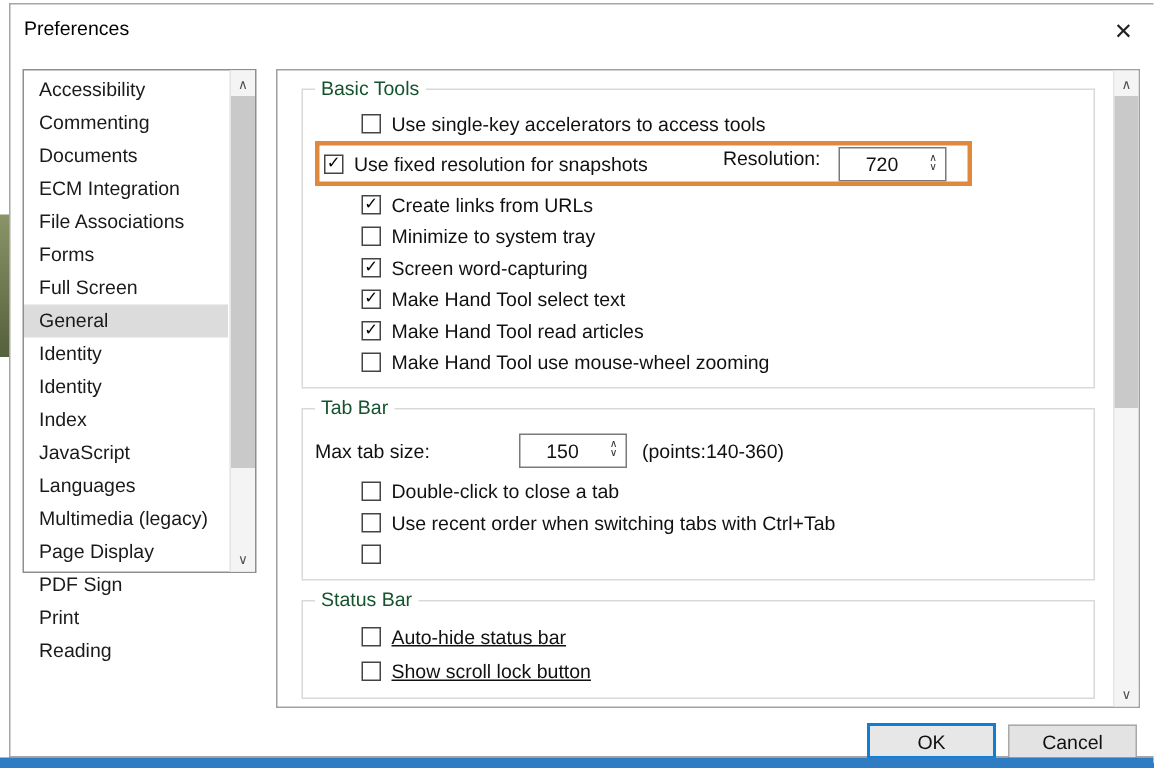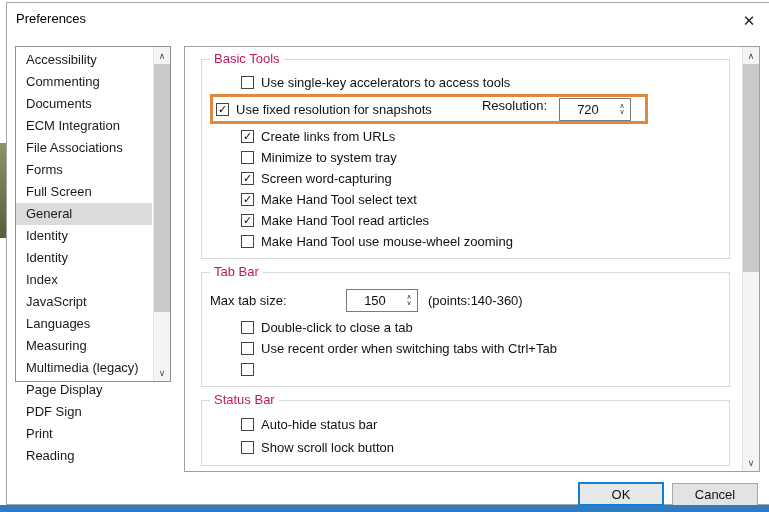--- a/index.html
+++ b/index.html
@@ -38,23 +38,23 @@
   .panel .scroll-thumb { top:17px; height:208px; }
 
   
   .panel { position:absolute; left:177px; top:43px; width:576px; height:426px;
     border:1px solid #a0a0a0; background:#fff; overflow:hidden; }
   .panel-content { position:absolute; left:0; top:0; right:17px; bottom:0;
     padding:12px 12px 0 16px; overflow:hidden; }
   .group { position:relative; border:1px solid #d9d9d9; margin-bottom:13px;
     padding:12px 8px 6px 8px; background:#fff; }
   .group-title { position:absolute; top:-9px; left:8px; background:#fff;
-    padding:0 4px; color:#be185d; white-space:nowrap; }
+    padding:0 4px; color:#14532d; white-space:nowrap; }
   .row { display:flex; align-items:center; height:21px;padding-left:31px; }
-  .row.tall { height:23px; }
+  .row.tall { height:23px;text-decoration:underline; }
   .cb { width:13px; height:13px; min-width:13px; border:1px solid #444;
     background:#fff; margin-right:7px; display:flex; align-items:center;
     justify-content:center; font-size:11px; line-height:1; color:#000; }
   .cb-label { white-space:nowrap; }
   .hl-row { display:flex; align-items:center; width:438px; height:30px;
     border:3px solid #e0893e; padding:0 14px 0 3px; margin:1px 0 2px 0; }
   .hl-row .cluster { margin-left:auto; display:flex; align-items:flex-start; }
   .field-label { margin-right:12px; white-space:nowrap; }
   .spinner { width:72px; height:23px; border:1px solid #7a7a7a; background:#fff;
     display:flex; align-items:center; }
@@ -91,21 +91,20 @@
         <div class="list-item">ECM Integration</div>
         <div class="list-item">File Associations</div>
         <div class="list-item">Forms</div>
         <div class="list-item">Full Screen</div>
         <div class="list-item selected">General</div>
         <div class="list-item">Identity</div>
         <div class="list-item">Identity</div>
         <div class="list-item">Index</div>
         <div class="list-item">JavaScript</div>
         <div class="list-item">Languages</div>
-        <div class="list-item">Measuring</div>
         <div class="list-item">Multimedia (legacy)</div>
         <div class="list-item">Page Display</div>
         <div class="list-item">PDF Sign</div>
         <div class="list-item">Print</div>
         <div class="list-item">Reading</div>
       </div>
     <div class="vscroll">
       <div class="scroll-arrow up">∧</div>
       <div class="scroll-thumb"></div>
       <div class="scroll-arrow down">∨</div>

